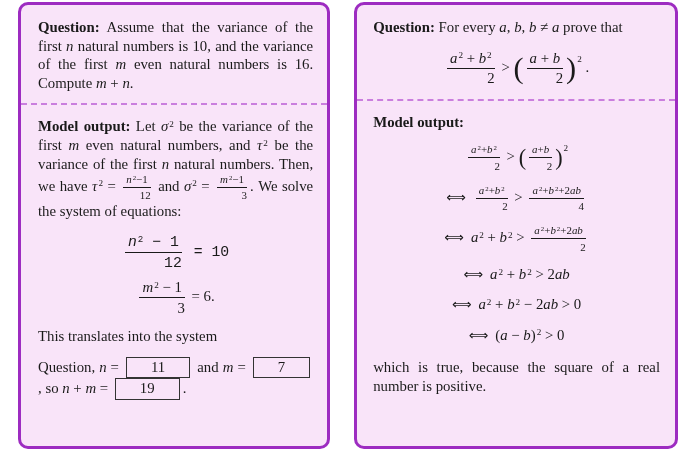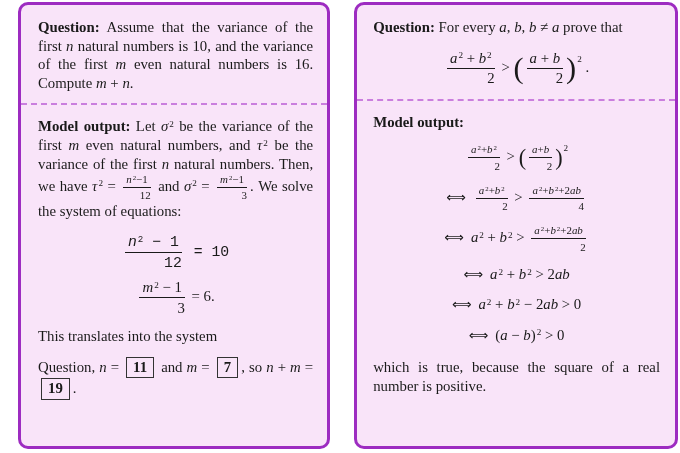--- a/index.html
+++ b/index.html
@@ -38,21 +38,21 @@
   .sup { font-size:0.62em; position:relative; top:-0.48em; line-height:0; margin-left:1px; }
   .sup.hi { top:-1.05em; }
   .frac { display:inline-block; vertical-align:middle; text-align:right; margin:0 3px; line-height:1.12; }
   .frac .fn { display:block; border-bottom:1px solid currentColor; padding:0 3px 1.5px; }
   .frac .fd { display:block; padding-top:1.5px; }
   .frac.small { font-size:0.74em; }
   .par { vertical-align:middle; line-height:0; display:inline-block; }
   .par-big { font-size:2.05em; }
   .par-med { font-size:1.5em; }
   .arr { font-family:"DejaVu Sans",sans-serif; font-size:0.92em; margin-right:7px; }
-  .boxed { border:1px solid var(--box-border,#333333); padding:0 6px; margin:0 3px; display:inline-block; line-height:1.3;font-weight:bold; }
+  .boxed { border:1px solid var(--box-border,#333333); padding:0 24px; margin:0 3px; display:inline-block; line-height:1.3; }
 </style>
 </head>
 <body style="color: rgb(26, 26, 26);">
 
 <div class="wrap">
 
   <section class="panel left">
     <p class="para"><span class="bf">Question:</span><span>  Assume that the variance of the first </span><span class="it">n</span><span> natural numbers is 10, and the variance of the first </span><span class="it">m</span><span> even natural numbers is 16. Compute </span><span class="it">m</span><span> + </span><span class="it">n</span><span>.</span></p>
     <div class="divider"></div>
     <p class="para"><span class="bf">Model output:</span><span> Let </span><span class="it">σ</span><span class="sup">2</span><span> be the variance of the first </span><span class="it">m</span><span> even natural numbers, and </span><span class="it">τ</span><span class="sup">2</span><span> be the variance of the first </span><span class="it">n</span><span> natural numbers. Then, we have </span><span class="it">τ</span><span class="sup">2</span><span> = </span><span class="frac small"><span class="fn"><span class="it">n</span><span class="sup">2</span><span>−1</span></span><span class="fd"><span>12</span></span></span><span> and </span><span class="it">σ</span><span class="sup">2</span><span> = </span><span class="frac small"><span class="fn"><span class="it">m</span><span class="sup">2</span><span>−1</span></span><span class="fd"><span>3</span></span></span><span>. We solve the system of equations:</span></p>

